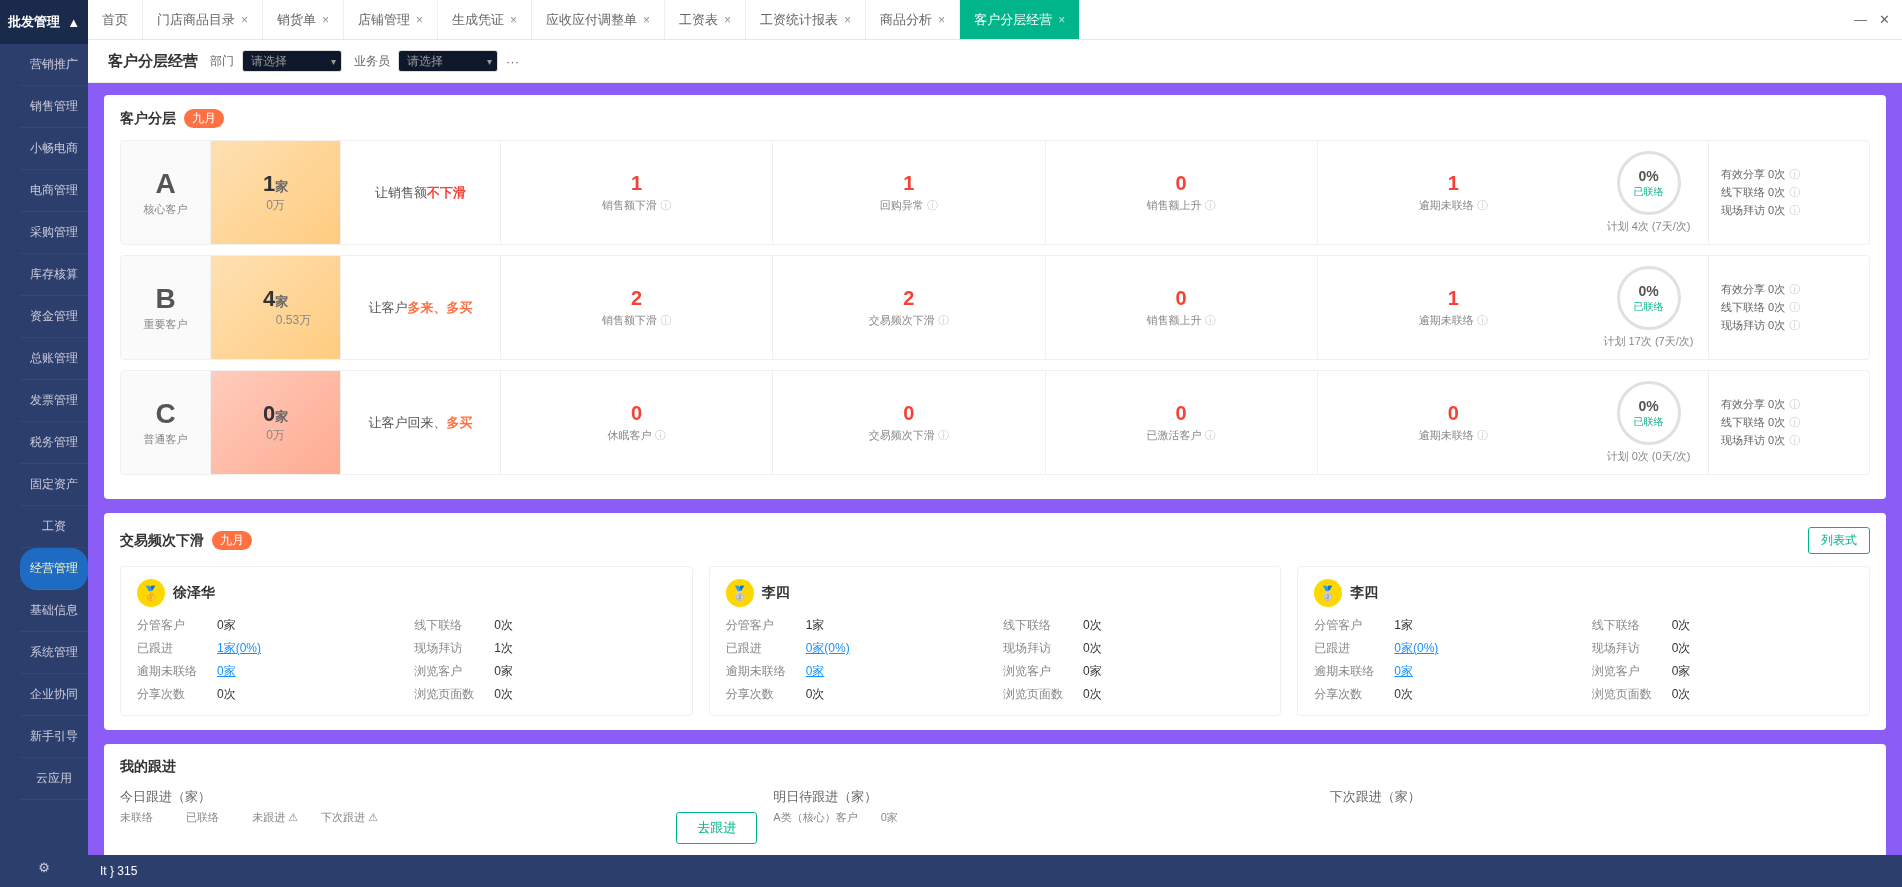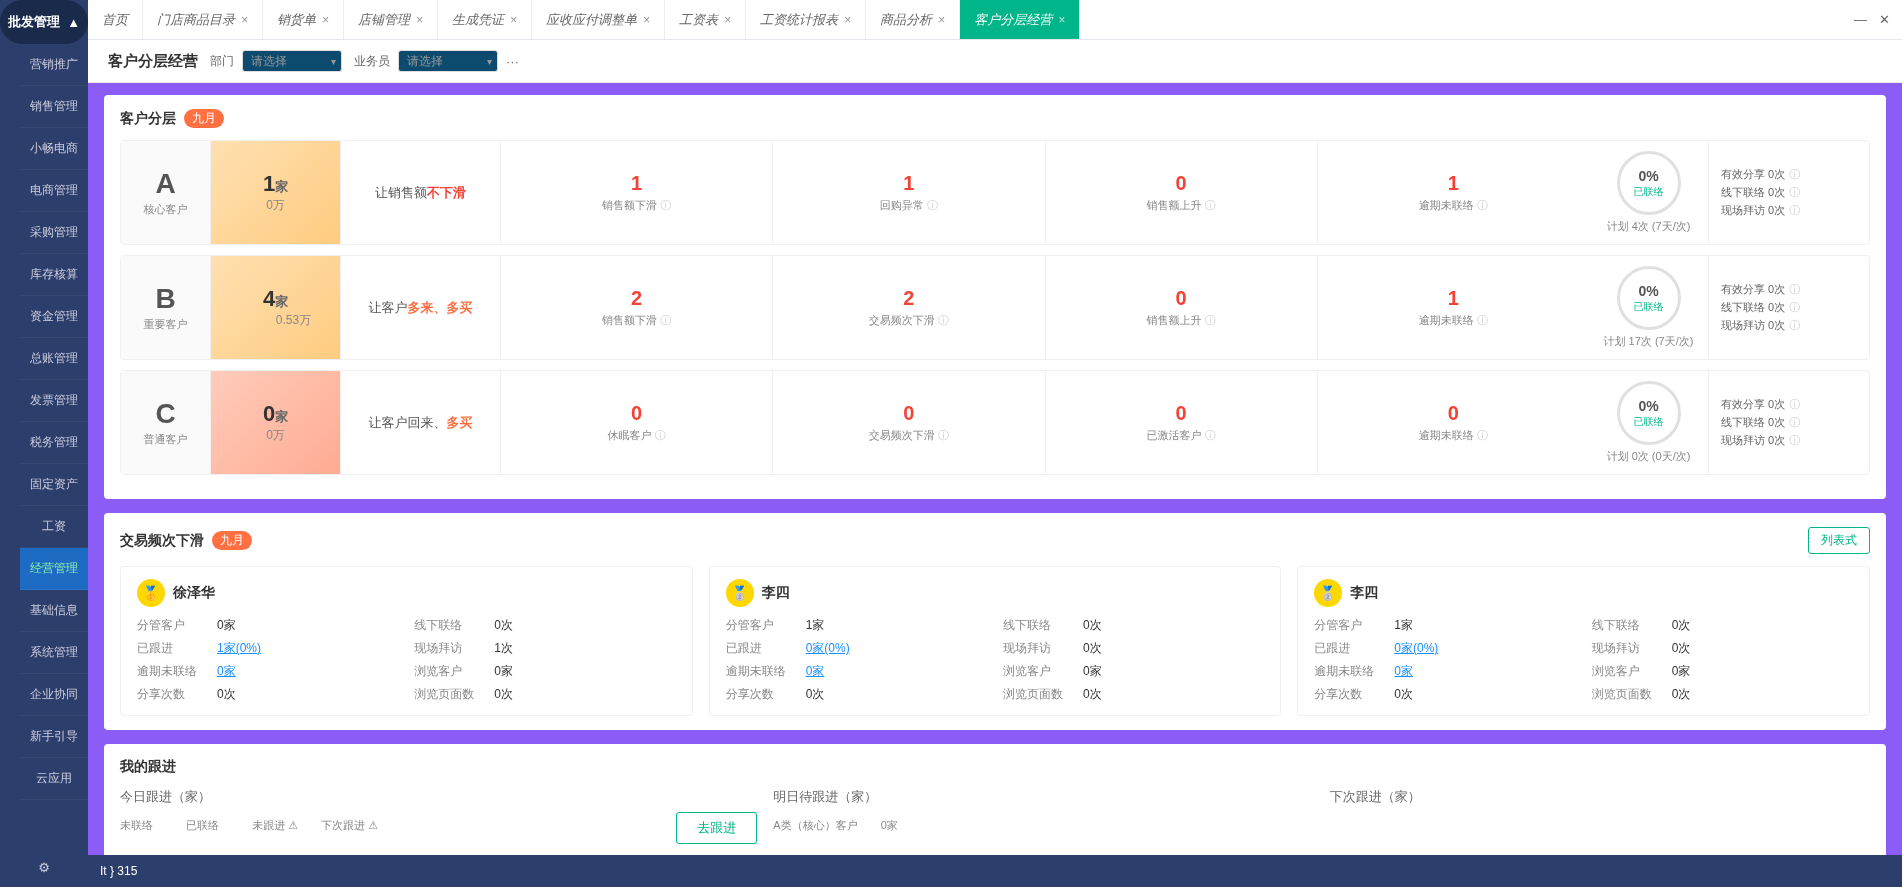--- a/index.html
+++ b/index.html
@@ -19,32 +19,31 @@
     .sidebar-header {
       background: #1a2a4a;
       padding: 10px 8px;
       font-size: 13px;
       font-weight: bold;
       color: #fff;
       display: flex;
       align-items: center;
       justify-content: space-between;
       min-height: 44px;
-      border-radius: 22px;
     }
     .sidebar-item {
       padding: 12px 8px;
       text-align: center;
       font-size: 12px;
       cursor: pointer;
       color: #ccd;
       border-bottom: 1px solid rgba(255,255,255,0.05);
       margin-left: 20px;
     }
-    .sidebar-item.active { background: #1e6bc4; color: #86efac; }
+    .sidebar-item.active { background: #1e6bc4; color: #fef9c3; border-radius: 17px; }
     .sidebar-bottom {
       margin-top: auto;
       padding: 12px 8px;
       text-align: center;
       cursor: pointer;
       color: #ccd;
     }
 
     
     .main {
@@ -68,21 +67,20 @@
       display: flex;
       align-items: center;
       padding: 0 14px;
       height: 40px;
       font-size: 13px;
       color: #666;
       cursor: pointer;
       white-space: nowrap;
       border-right: 1px solid #eee;
       flex-shrink: 0;
-      font-style: italic;
     }
     .tab-item.active { background: #00b58a; color: #fff; }
     .tab-close {
       margin-left: 6px;
       font-size: 12px;
       color: inherit;
       opacity: 0.7;
     }
     .tab-bar-right {
       margin-left: auto;
@@ -114,21 +112,21 @@
       align-items: center;
       gap: 8px;
     }
     .filter-label { color: #666; font-size: 12px; }
     .filter-select {
       border: 1px solid #ddd;
       border-radius: 3px;
       padding: 3px 24px 3px 8px;
       font-size: 12px;
       color: #999;
-      background: #0c4a6e;
+      background: #0f172a;
       min-width: 100px;
       appearance: none;
       position: relative;
     }
     .select-wrapper {
       position: relative;
       display: inline-block;
     }
     .select-wrapper::after {
       content: '▾';
@@ -329,21 +327,21 @@
     
     .followup-section { background: #fff; border-radius: 4px; padding: 14px 16px; }
     .followup-title { font-size: 14px; font-weight: bold; color: #333; margin-bottom: 12px; }
     .followup-grid {
       display: grid;
       grid-template-columns: 1fr auto 1fr 1fr;
       gap: 16px;
       align-items: start;
     }
     .followup-card { }
-    .followup-card-title { font-size: 13px; color: #666; margin-bottom: 12px; }
+    .followup-card-title { font-size: 13px; color: #666; margin-bottom: 4px; }
     .followup-btn {
       background: #fff;
       border: 1px solid #00b58a;
       color: #00b58a;
       border-radius: 3px;
       padding: 6px 20px;
       cursor: pointer;
       font-size: 13px;
       white-space: nowrap;
     }

